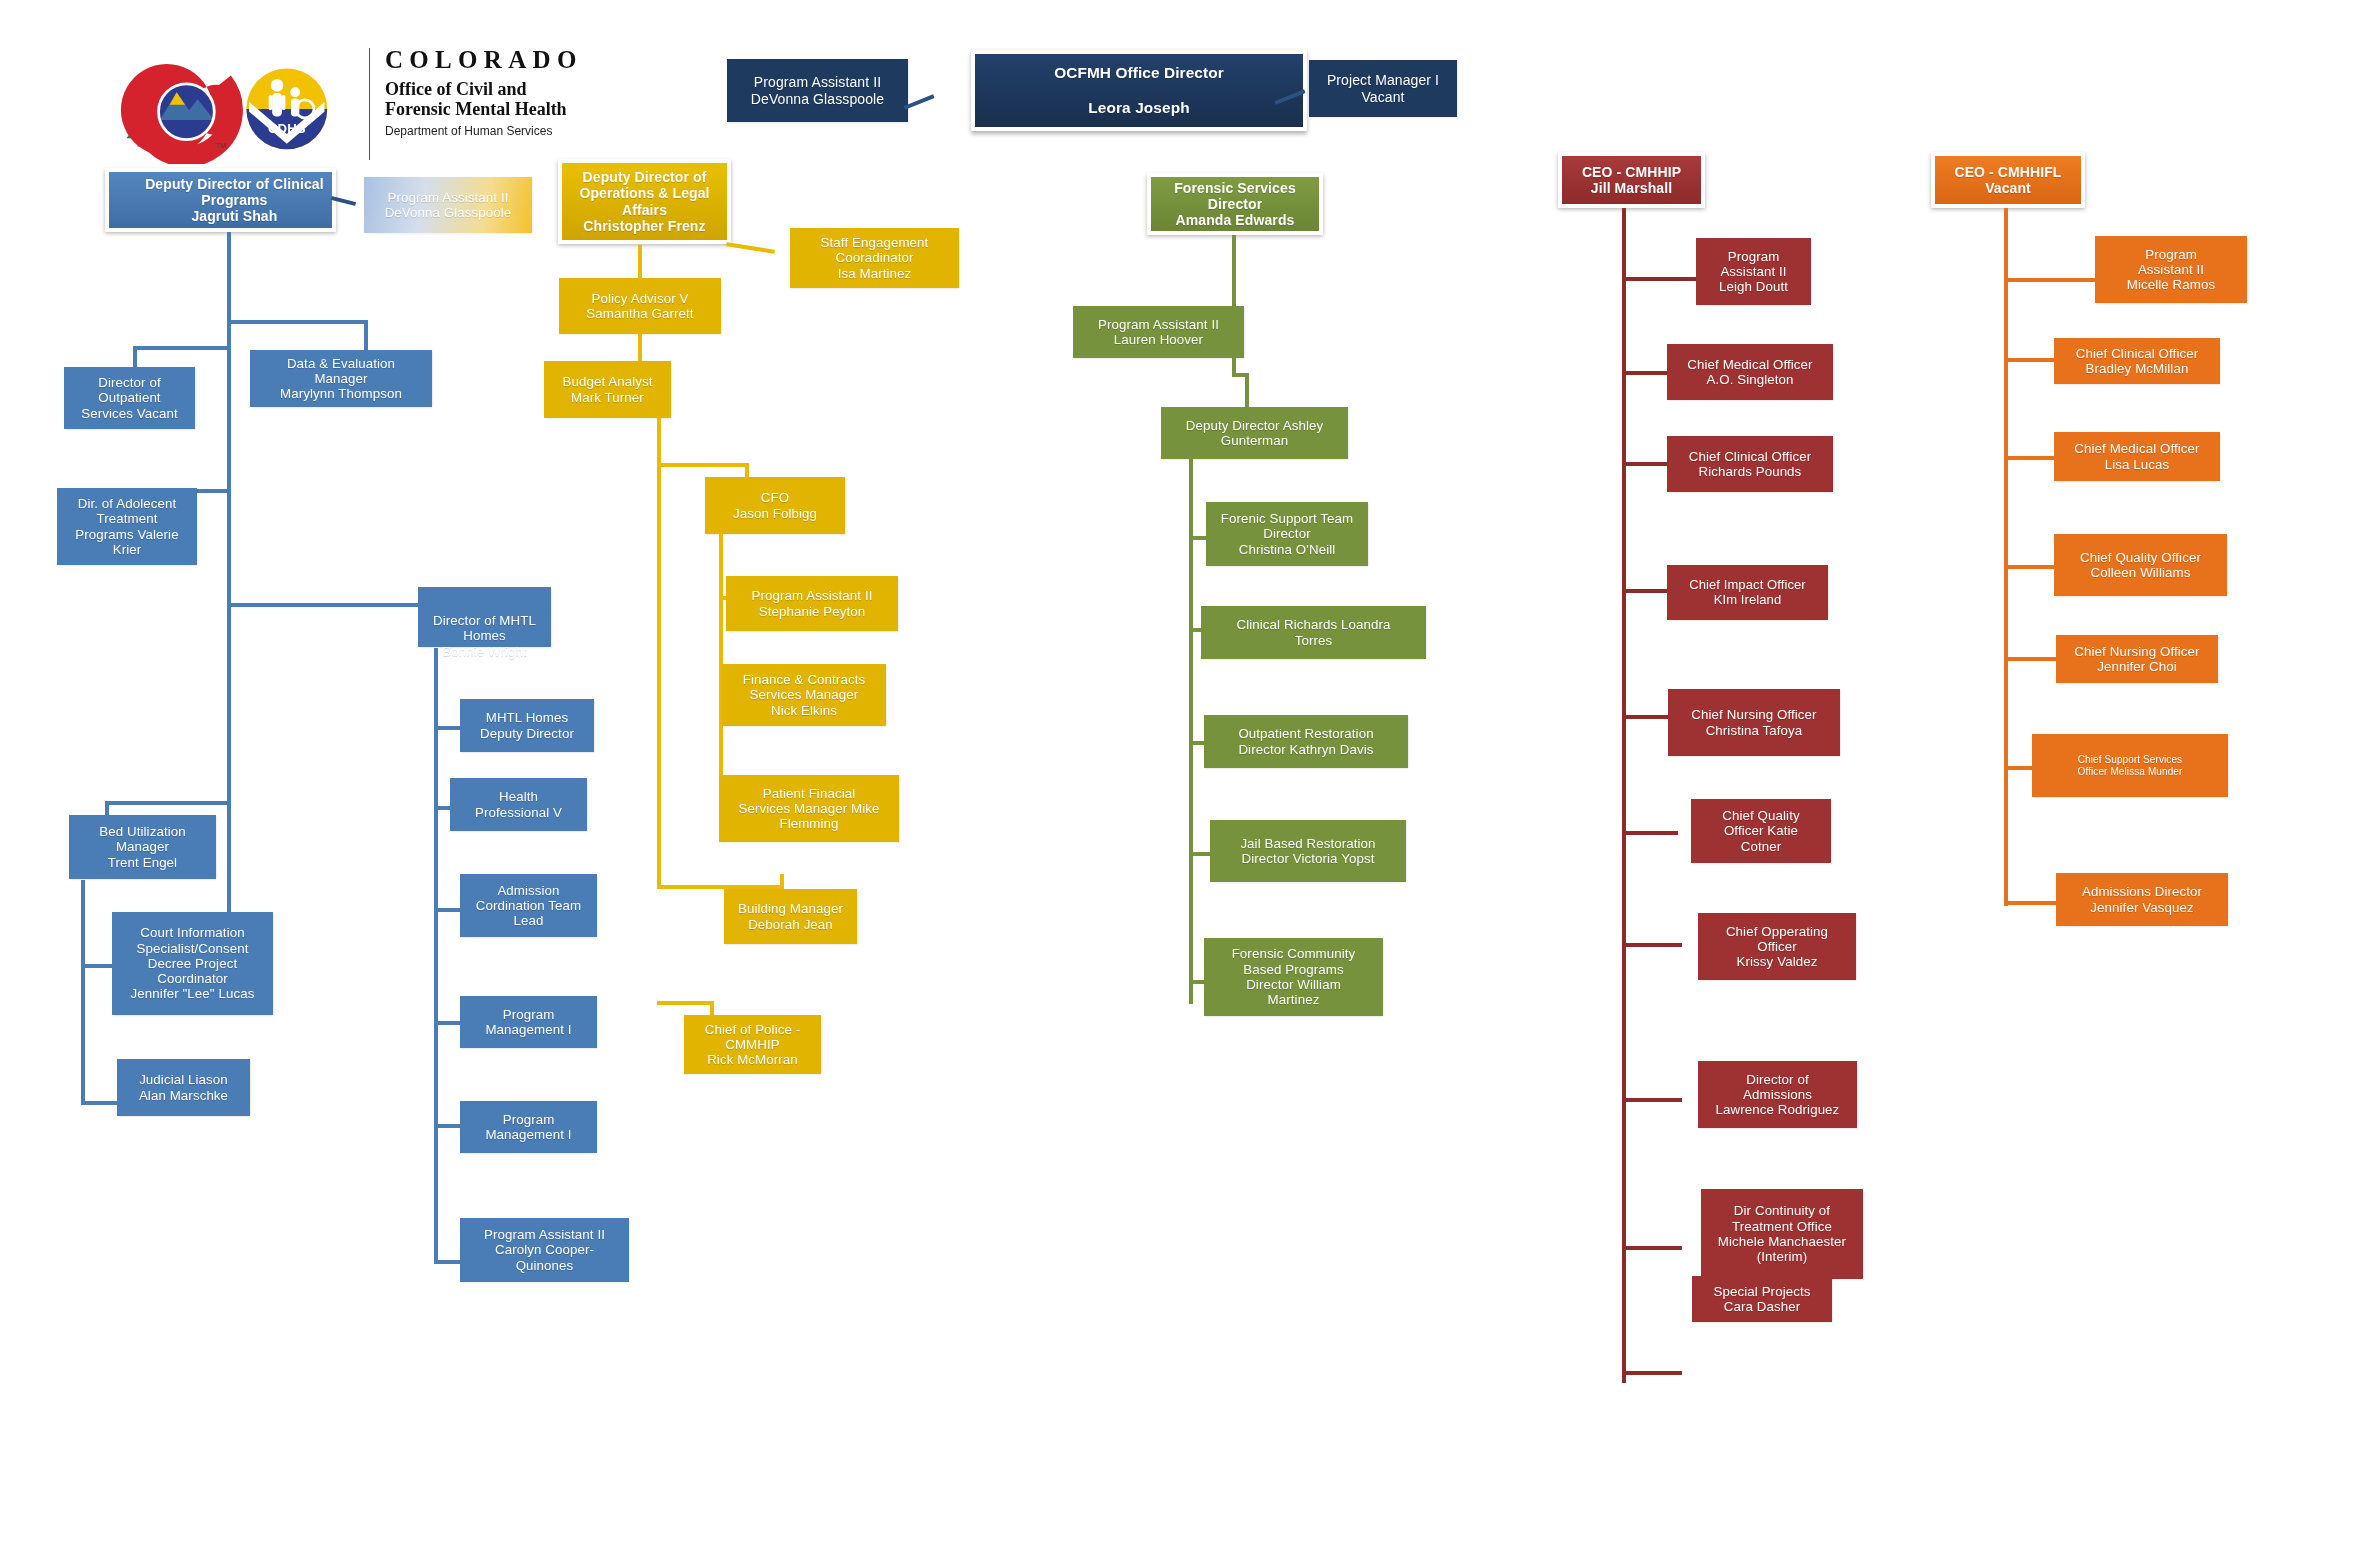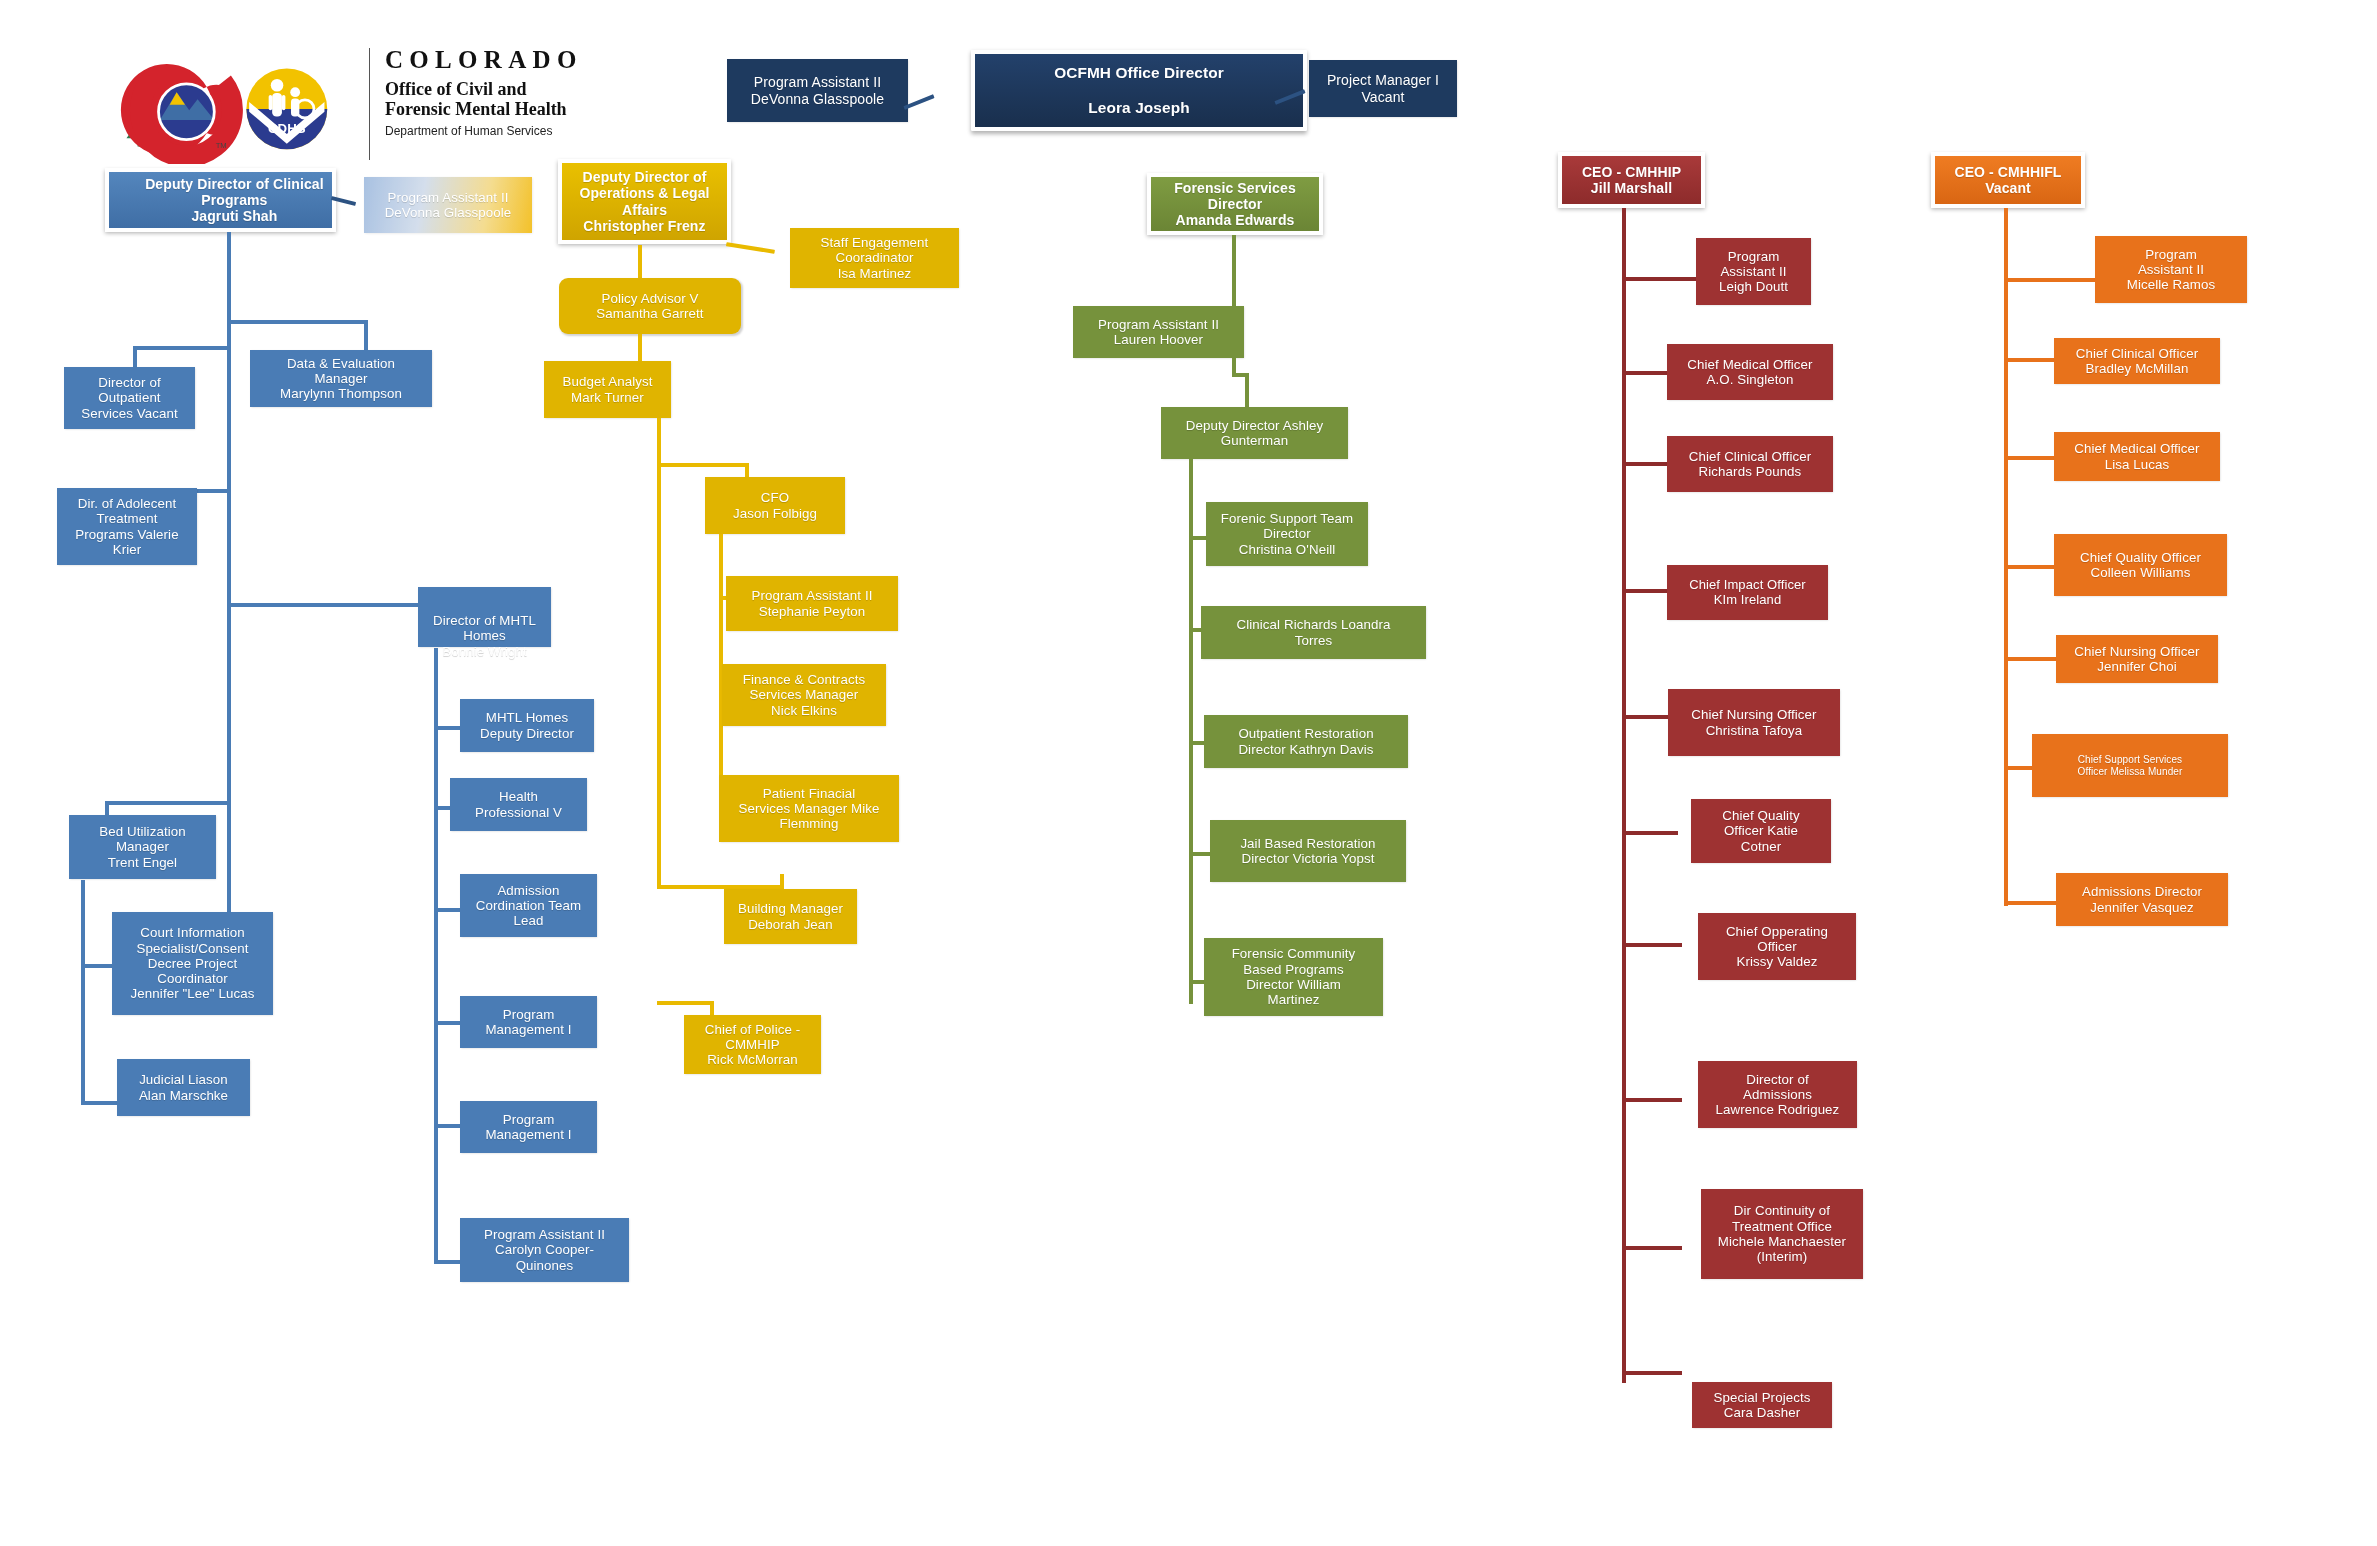--- a/index.html
+++ b/index.html
@@ -254,21 +254,21 @@
 
   <div class="diag c-yellow" style="left:726px;top:246px;width:49px;transform:rotate(9deg);height:3.5px;"></div>
 
   <div class="node yellow flat" style="left:790px;top:228px;width:169px;height:60px;font-size:13.3px;">
     <span style="white-space: pre-line;">Staff Engagement
 Cooradinator
 Isa Martinez</span>
     </div>
 
   <div class="ln v c-yellow" style="left:638px;top:245px;height:36px;"></div>
-  <div class="node yellow flat" style="left:559px;top:278px;width:182px;height:56px;font-size:13.3px;border-radius:9px;">
+  <div class="node yellow flat" style="left:559px;top:278px;width:162px;height:56px;font-size:13.3px;">
     <span style="white-space: pre-line;">Policy Advisor V
 Samantha Garrett</span>
     </div>
 
   <div class="ln v c-yellow" style="left:638px;top:334px;height:29px;"></div>
   <div class="node yellow flat" style="left:544px;top:361px;width:127px;height:57px;font-size:13.3px;">
     <span style="white-space: pre-line;">Budget Analyst
 Mark Turner</span>
     </div>
 
@@ -436,21 +436,21 @@
 
   <div class="ln h c-red" style="left:1622px;top:1246px;width:60px;"></div>
   <div class="node red flat" style="left:1701px;top:1189px;width:162px;height:90px;font-size:13.3px;">
     <span style="white-space: pre-line;">Dir Continuity of
 Treatment Office
 Michele Manchaester
 (Interim)</span>
     </div>
 
   <div class="ln h c-red" style="left:1622px;top:1371px;width:60px;"></div>
-  <div class="node red flat" style="left:1692px;top:1382px;width:140px;height:46px;font-size:13.3px;">
+  <div class="node red flat" style="left:1692px;top:1276px;width:140px;height:46px;font-size:13.3px;">
     <span style="white-space: pre-line;">Special Projects
 Cara Dasher</span>
     </div>
 
   <div class="node orange card" style="left:1931px;top:152px;width:154px;height:56px;font-size:14px;">
     <span style="white-space: pre-line;">CEO - CMHHIFL
 Vacant</span>
     </div>
 
   <div class="ln v c-orange" style="left:2004px;top:208px;height:698px;"></div>

